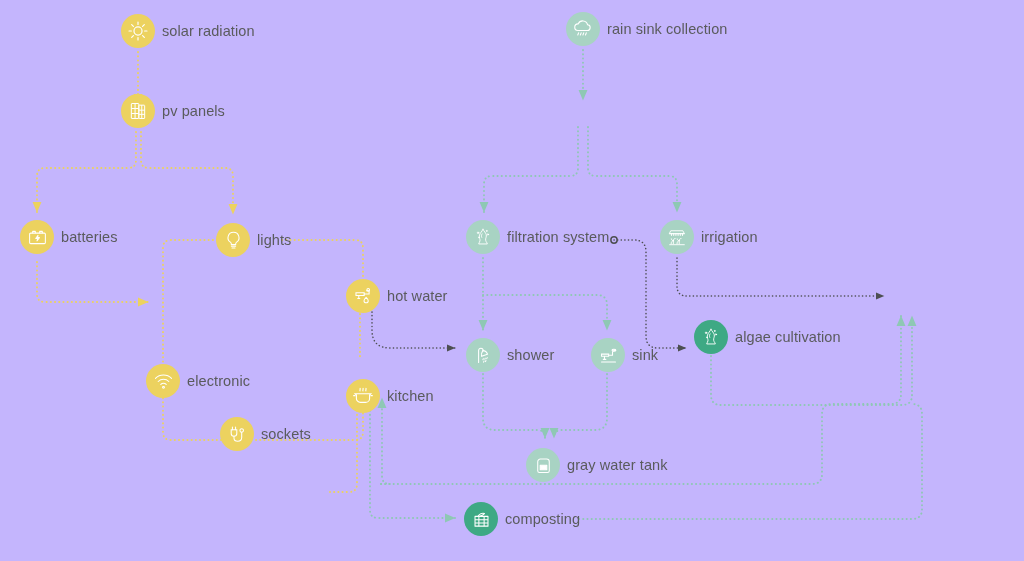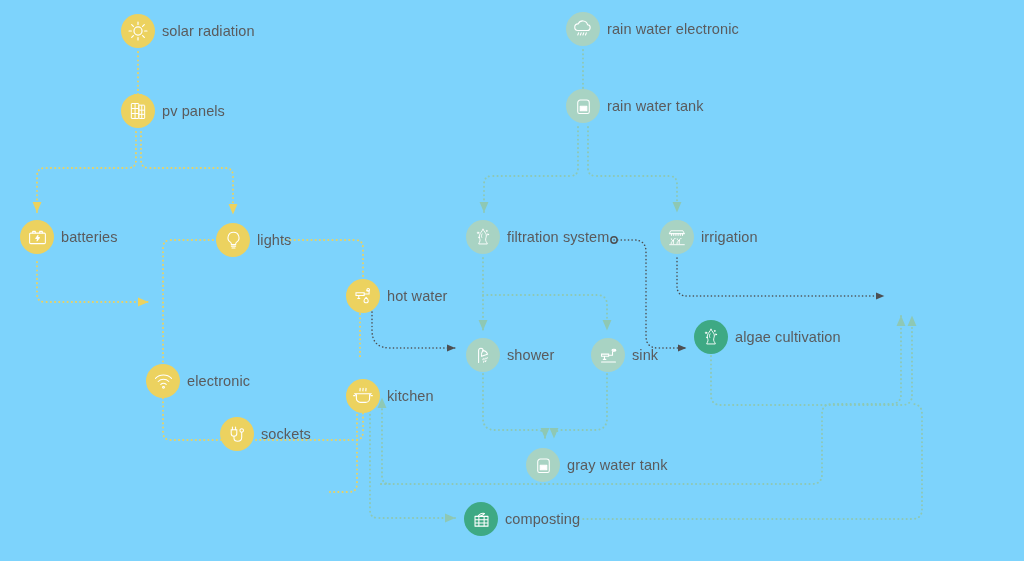--- a/index.html
+++ b/index.html
@@ -4,21 +4,21 @@
 <style>
   html,body{margin:0;padding:0;background:#ffffff;}
   body{
     font-family:"Liberation Sans", sans-serif;
     -webkit-font-smoothing:antialiased;
   }
   #canvas{
     position:relative;
     width:1024px;
     height:561px;
-    background:#7dd3fc;
+    background:#c4b5fd;
     overflow:hidden;
   }
   #edges{
     position:absolute;
     left:0; top:0;
     width:1024px; height:561px;
     pointer-events:none;
   }
   .node{
     position:absolute;
@@ -228,33 +228,23 @@
     <span class="lbl">sockets</span>
   </div>
 
   <div class="node rwc" style="left:566px;top:12px;">
     <span class="disc">
       <svg width="22" height="22" viewBox="0 0 24 24" fill="none" stroke="#fff" stroke-width="1.2" stroke-linecap="round">
         <path d="M6.4 13.6a3.6 3.6 0 0 1 0.4-7.2 5.4 5.4 0 0 1 10.2 1 3.1 3.1 0 0 1-0.6 6.2z"></path>
         <path d="M7.2 16.2l-0.9 2.4M10 16.2l-0.9 2.4M12.8 16.2l-0.9 2.4M15.6 16.2l-0.9 2.4"></path>
       </svg>
     </span>
-    <span class="lbl">rain water electronic</span>
-  </div>
-
-  <div class="node rwt" style="left:566px;top:89px;">
-    <span class="disc">
-      <svg width="21" height="21" viewBox="0 0 24 24" fill="none" stroke="#fff" stroke-width="1.2" stroke-linejoin="round">
-        <path d="M5.4 7.6a3 3 0 0 1 3-3h7.2a3 3 0 0 1 3 3v10.4a2 2 0 0 1-2 2H7.4a2 2 0 0 1-2-2z"></path>
-        <path d="M8.2 11.8h7.6v5H8.2z" fill="#fff" stroke="none"></path>
-        <path d="M8.2 11.8h7.6v5H8.2z"></path>
-      </svg>
-    </span>
-    <span class="lbl">rain water tank</span>
-  </div>
+    <span class="lbl">rain sink collection</span>
+  </div>
+
 
   <div class="node filt" style="left:466px;top:220px;">
     <span class="disc">
       <svg width="22" height="22" viewBox="0 0 24 24" fill="none" stroke="#fff" stroke-width="1" stroke-linecap="round">
         <path d="M12 3.6c-1.2 2.6-3.2 4-3.8 6.4-0.7 2.8 0.8 4.2 0.5 6.2-0.2 1.6-1.4 2.4-1.4 3.4h9.4c0-1.4-1.5-2.2-1.8-4-0.4-2.4 1.3-3.8 0.6-6.2-0.6-2.2-2.4-3.4-3.5-5.8z"></path>
         <path d="M11 8.6c-0.8 1.2-1 2.6-0.4 3.8"></path>
         <circle cx="6.6" cy="7.4" r="0.8"></circle>
         <circle cx="17.4" cy="9.2" r="0.7"></circle>
         <circle cx="16" cy="5.4" r="0.5"></circle>
         <circle cx="7.6" cy="12.4" r="0.5"></circle>

